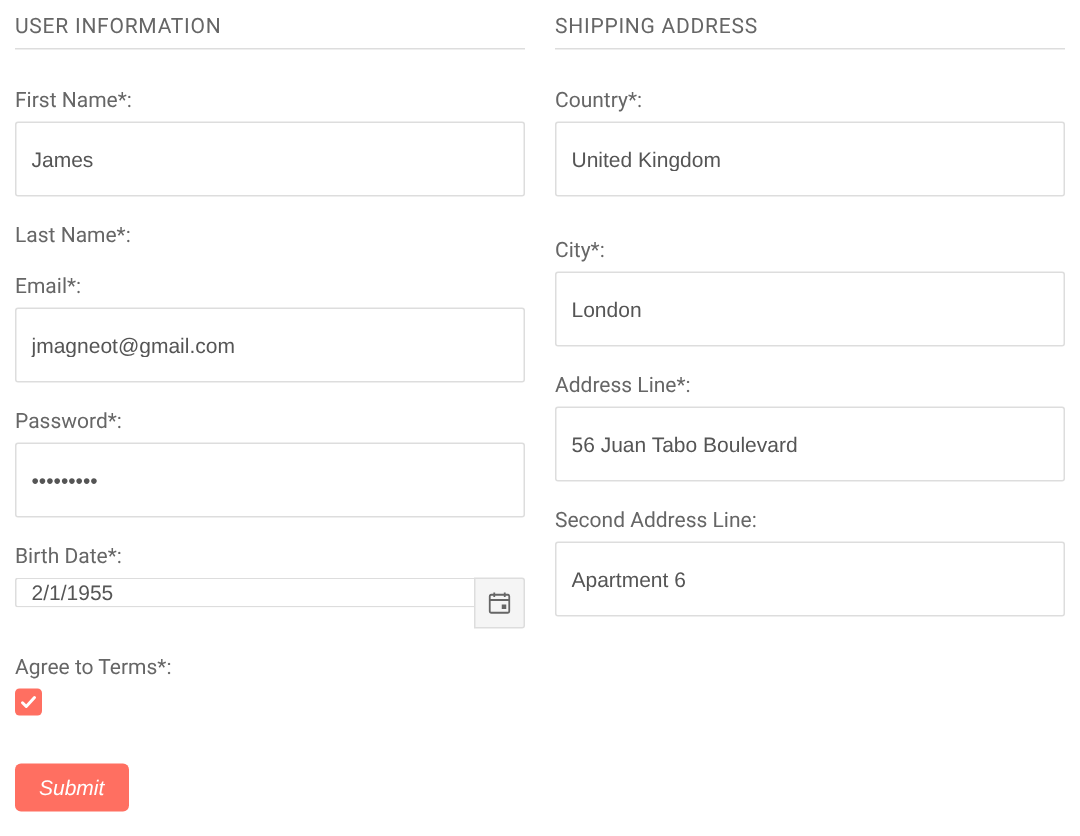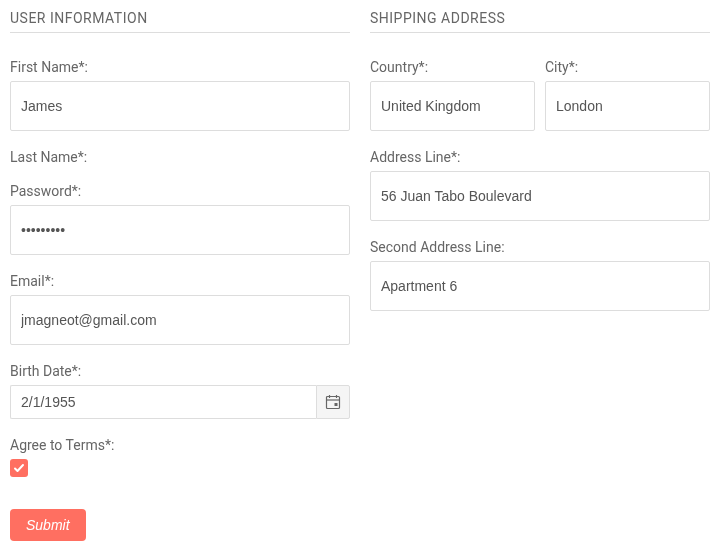--- a/index.html
+++ b/index.html
@@ -48,21 +48,21 @@
       color: #555;
       background: #fff;
     }
     .date-wrapper {
       position: relative;
       display: flex;
       width: 100%;
     }
     .date-input {
       flex: 1;
-      height: 34px;
+      height: 20px;
       padding: 6px 10px;
       border: 1px solid #ddd;
       border-right: none;
       border-radius: 2px 0 0 2px;
       font-size: 14px;
       color: #555;
       background: #fff;
     }
     .date-button {
       width: 34px;
@@ -75,20 +75,21 @@
       justify-content: center;
       cursor: pointer;
     }
     .calendar-icon {
       width: 16px;
       height: 16px;
     }
     .row {
       display: flex;
       gap: 10px;
+      flex-direction: column;
     }
     .row .field-group {
       flex: 1;
     }
     .checkbox-wrapper {
       margin-top: 4px;
     }
     .checkbox {
       width: 18px;
       height: 18px;
@@ -126,27 +127,27 @@
     <div class="field-group">
       <label class="field-label">First Name*:</label>
       <input type="text" class="text-input" value="James" style="">
     </div>
 
     <div class="field-group">
       <label class="field-label">Last Name*:</label>
     </div>
 
     <div class="field-group">
+      <label class="field-label">Email*:</label>
+      <input type="text" class="text-input" value="jmagneot@gmail.com" style="">
+    </div>
+
+    <div class="field-group">
       <label class="field-label">Password*:</label>
       <input type="text" class="text-input" value="•••••••••" style="">
-    </div>
-
-    <div class="field-group">
-      <label class="field-label">Email*:</label>
-      <input type="text" class="text-input" value="jmagneot@gmail.com" style="">
     </div>
 
     <div class="field-group">
       <label class="field-label">Birth Date*:</label>
       <div class="date-wrapper">
         <input type="text" class="date-input" value="2/1/1955" style="">
         <button class="date-button">
           <svg class="calendar-icon" viewBox="0 0 16 16" fill="none" stroke="#666" stroke-width="1.2">
             <rect x="1.5" y="2.5" width="13" height="12" rx="1"></rect>
             <line x1="1.5" y1="6" x2="14.5" y2="6"></line>

